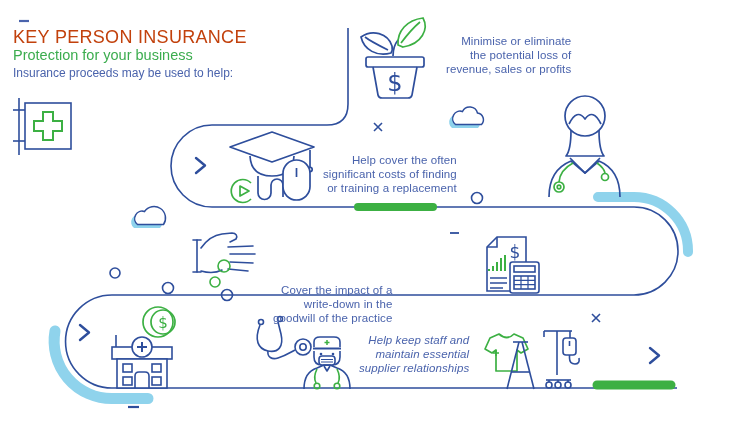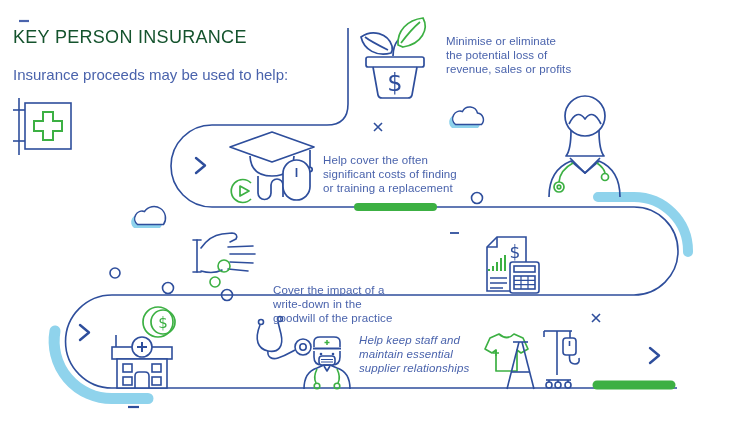--- a/index.html
+++ b/index.html
@@ -1,23 +1,23 @@
 <!DOCTYPE html>
 <html><head>
 <meta charset="utf-8">
 <style>
   html,body{margin:0;padding:0;background:#fff;}
   .stage{position:relative;width:750px;height:444px;background:#fff;overflow:hidden;
          font-family:"Liberation Sans",sans-serif;}
   .art{position:absolute;left:0;top:0;}
   .txt{position:absolute;color:#4A63AC;}
-  .title{left:13px;top:27px;font-size:18px;letter-spacing:.3px;color:#14532d;}
+  .title{left:13px;top:27px;font-size:18px;letter-spacing:.3px;color:#c2410c;}
   .subtitle{left:13px;top:47px;font-size:14.5px;color:#3BAC4E;}
-  .intro{left:13px;top:66px;font-size:15px;color:#4A63AC;}
-  .benefit{font-size:11.5px;line-height:14px;white-space:pre-line;letter-spacing:.1px;}
+  .intro{left:13px;top:66px;font-size:12px;color:#4A63AC;}
+  .benefit{font-size:11.5px;line-height:14px;white-space:pre-line;letter-spacing:.1px;text-align:right;}
   .b1{left:446px;top:34px;}
   .b2{left:323px;top:153px;}
   .b3{left:273px;top:247px;margin-top:36px;}
   .b4{left:556px;top:248px;}
   .b5{left:180px;top:335px;}
   .b6{left:359px;top:333px;font-style:italic;}
   svg text{font-family:"DejaVu Sans",sans-serif;}
 </style>
 </head>
 <body>
@@ -236,20 +236,21 @@
     <path d="M546,380 H571"></path>
     <path d="M549,380 V382 M558,380 V382 M568,380 V382"></path>
     <circle cx="549" cy="385" r="3"></circle>
     <circle cx="558" cy="385" r="3"></circle>
     <circle cx="568" cy="385" r="3"></circle>
   </g>
 
 </svg>
 
 <div class="txt title">KEY PERSON INSURANCE</div>
+<div class="txt subtitle">Protection for your business</div>
 <div class="txt intro">Insurance proceeds may be used to help:</div>
 
 <div class="txt benefit b1">Minimise or eliminate
 the potential loss of
 revenue, sales or profits</div>
 <div class="txt benefit b2">Help cover the often
 significant costs of finding
 or training a replacement</div>
 <div class="txt benefit b3">Cover the impact of a
 write-down in the

